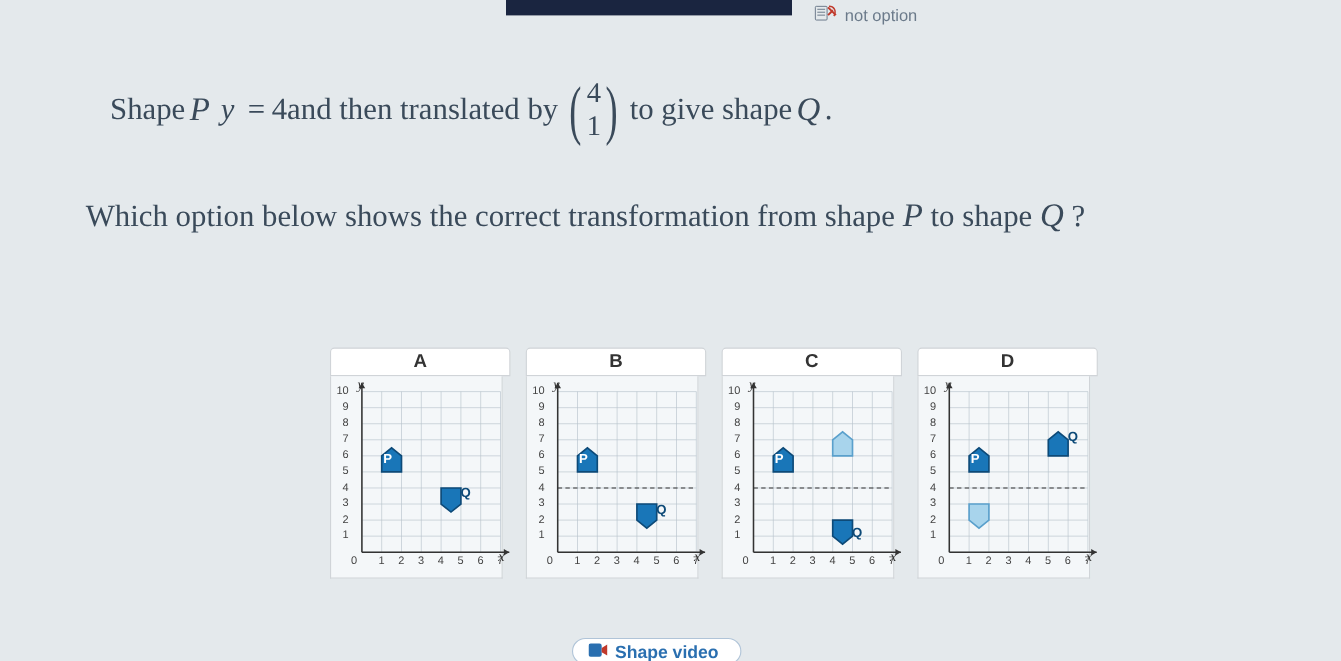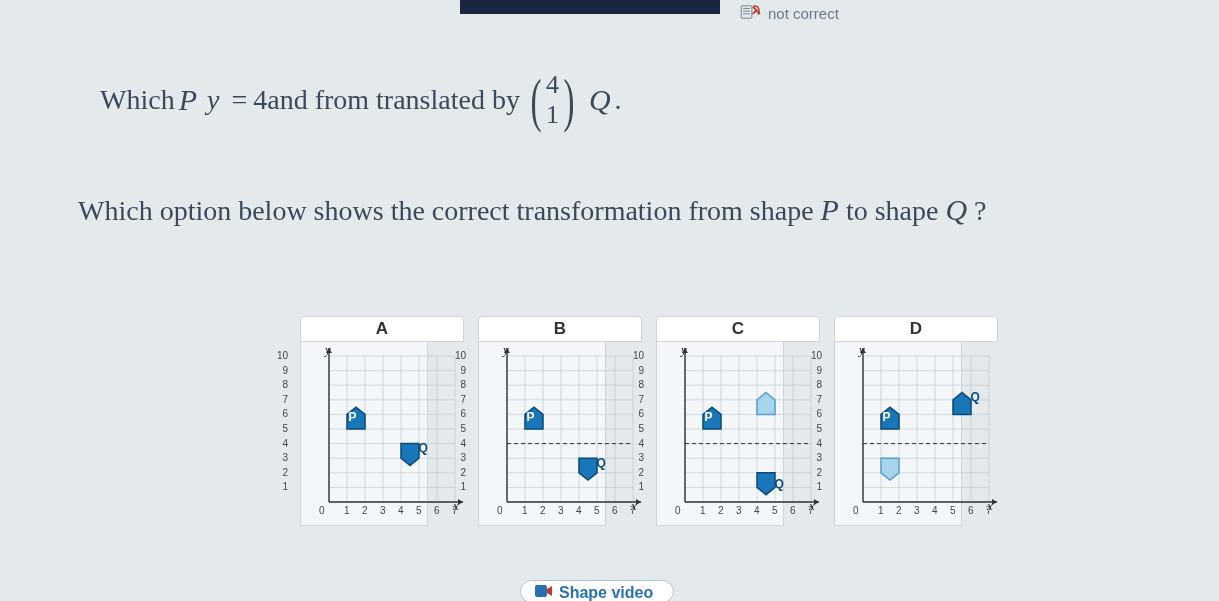--- a/index.html
+++ b/index.html
@@ -56,21 +56,21 @@
   .vec-nums {
     display: flex;
     flex-direction: column;
     font-size: 26px;
     line-height: 30px;
     text-align: center;
     font-family: 'Times New Roman', serif;
   }
   .question-line2 {
     position: absolute;
-    top: 193px;
+    top: 179px;
     left: 78px;
     font-size: 28px;
     color: #3a4a5a;
     text-align: center;
   }
   .options-row {
     position: absolute;
     top: 316px;
     left: 300px;
     display: flex;
@@ -84,21 +84,21 @@
     font-family: Arial, sans-serif;
     font-weight: bold;
     font-size: 17px;
     color: #333;
     border: 1px solid #d0d4d8;
     border-radius: 4px 4px 0 0;
     background: #fff;
     padding: 2px 0;
   }
   .graph {
-    width: 128px;
+    width: 157px;
     height: 184px;
     background: #f4f7f9;
     border: 1px solid #d0d4d8;
     border-top: none;
     position: relative;
   }
   .watch-video {
     position: absolute;
     top: 580px;
     left: 520px;
@@ -146,38 +146,39 @@
   <span class="not-allowed-icon">
     <svg viewBox="0 0 24 18">
       <rect x="1" y="2" width="12" height="14" rx="1" fill="none" stroke="#6b7a8a" stroke-width="1"></rect>
       <line x1="3" y1="5" x2="11" y2="5" stroke="#6b7a8a" stroke-width="1"></line>
       <line x1="3" y1="8" x2="11" y2="8" stroke="#6b7a8a" stroke-width="1"></line>
       <line x1="3" y1="11" x2="11" y2="11" stroke="#6b7a8a" stroke-width="1"></line>
       <path d="M14 3 L22 11 M14 11 L19 6" stroke="#c0392b" stroke-width="2" fill="none"></path>
       <path d="M15 2 C20 2 23 6 20 12" stroke="#c0392b" stroke-width="1.5" fill="none"></path>
     </svg>
   </span>
-  <span>not correct</span>
+  <span>not option</span>
 </div>
 
 <div class="question-line1">
-  <span>Which </span>
+  <span>Shape </span>
   <span class="mathvar" style="font-size:30px;margin:0 4px">P</span>
   <span class="mathvar" style="margin:0 6px">y</span>
     <span style="margin:0 6px">=</span>
     <span style="font-family:'Times New Roman'">4</span>
-  <span> and from translated by </span>
+  <span> and then translated by </span>
   <span class="vector">
     <span class="paren">(</span>
     <span class="vec-nums">
       <span>4</span>
       <span>1</span>
     </span>
     <span class="paren">)</span>
   </span>
+  <span> to give shape </span>
   <span class="mathvar" style="font-size:30px;margin:0 4px">Q</span>
   <span>.</span>
 </div>
 
 <div class="question-line2">
   <span>Which option below shows the correct transformation from shape </span>
   <span class="mathvar" style="font-size:30px">P</span>
   <span> to shape </span>
   <span class="mathvar" style="font-size:30px">Q</span>
   <span>?</span>

